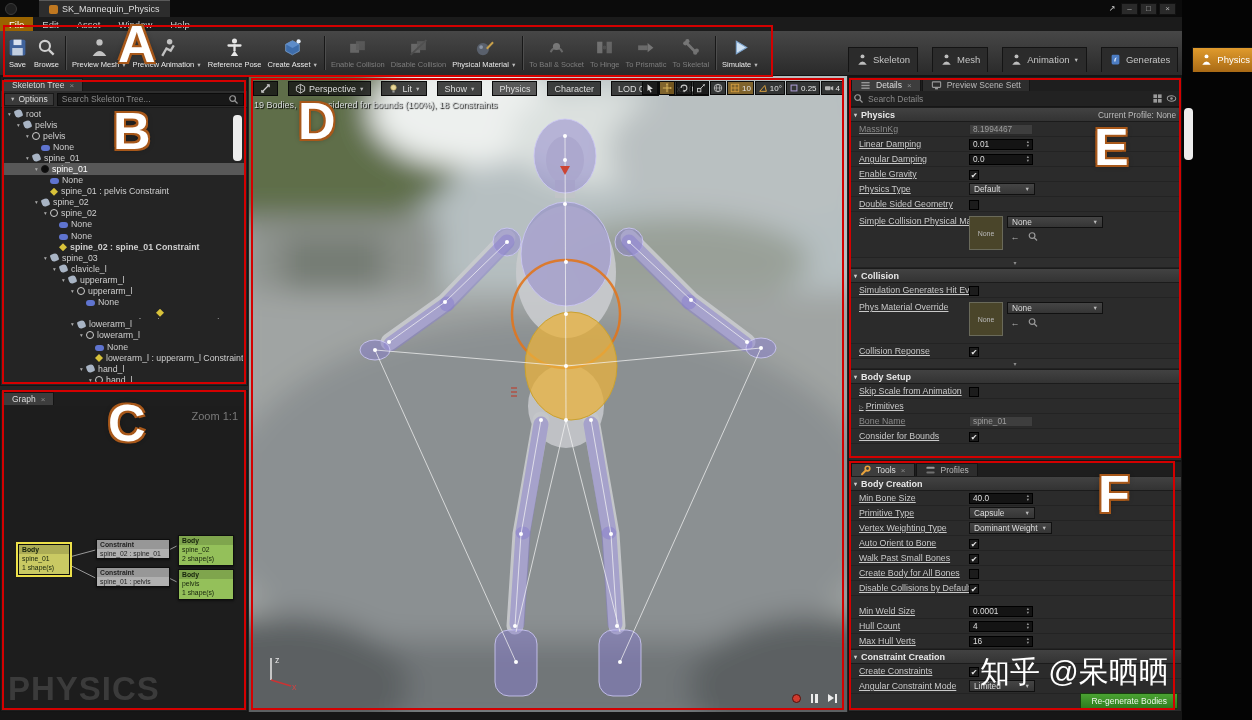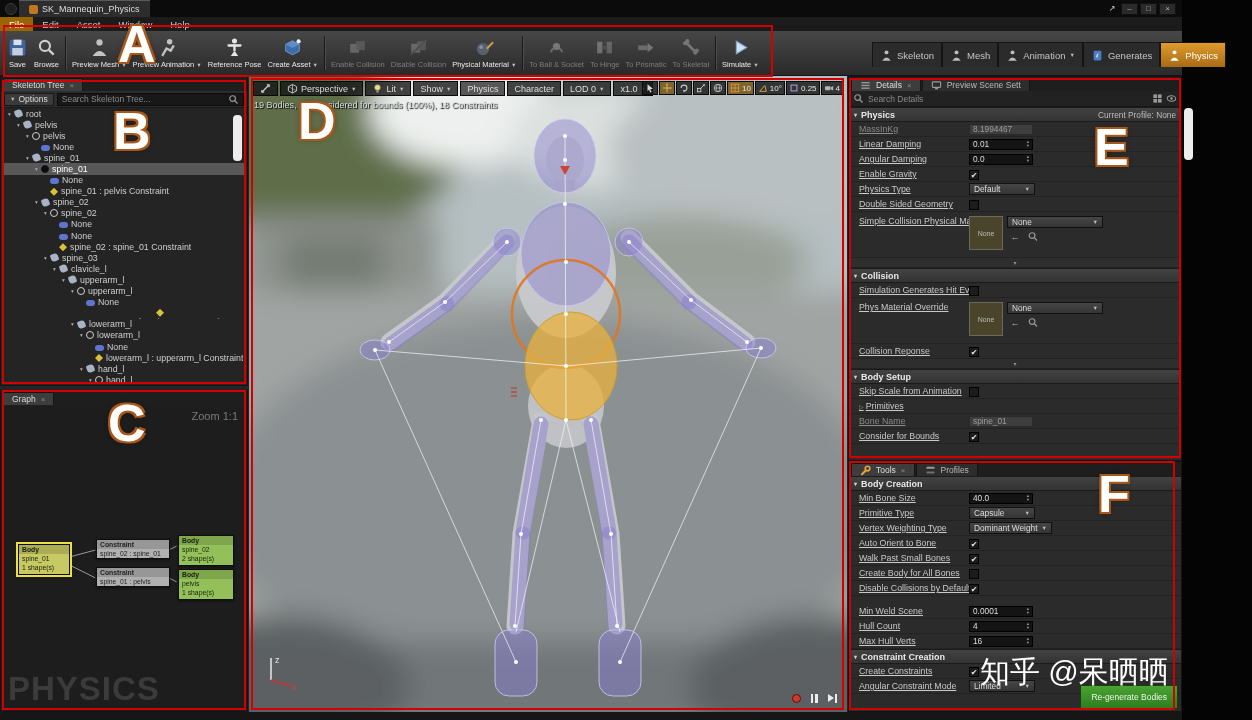--- a/index.html
+++ b/index.html
@@ -3,21 +3,21 @@
 <meta charset="utf-8">
 <style>
 *{margin:0;padding:0;box-sizing:border-box;font-family:"Liberation Sans",sans-serif;}
 #stage{position:relative;width:1252px;height:720px;background:#000;overflow:hidden;}
 #ue-window{position:absolute;left:0;top:0;width:1182px;height:718px;background:#242424;}
 svg{display:block;width:100%;height:100%;}
 
 
 #titlebar{position:absolute;left:0;top:0;width:100%;height:17px;background:#0b0b0b;display:flex;align-items:center;}
 .ue-logo{width:12px;height:12px;margin-left:5px;background:#1f1f1f;border:1px solid #3a3a3a;border-radius:50%;}
-.doc-tab{display:flex;align-items:center;gap:4px;background:#2d2d2d;height:17px;padding:0 10px;margin-left:2px;font-size:9px;color:#ddd;border-top:1px solid #5a5a5a;}
+.doc-tab{display:flex;align-items:center;gap:4px;background:#2d2d2d;height:17px;padding:0 10px;margin-left:22px;font-size:9px;color:#ddd;border-top:1px solid #5a5a5a;}
 .doc-ico{width:9px;height:9px;background:#c07820;border-radius:2px;}
 .win-controls{margin-left:auto;display:flex;align-items:center;gap:2px;margin-right:6px;}
 .win-btn{width:17px;height:12px;background:#2a2a2a;color:#b5b5b5;font-size:8px;display:flex;align-items:center;justify-content:center;border:1px solid #111;}
 .win-extra{width:14px;height:11px;color:#cfcfcf;font-size:8px;display:flex;align-items:center;justify-content:center;}
 
 
 #menubar{position:absolute;top:17px;left:0;width:100%;height:14px;background:#1b1b1b;display:flex;align-items:center;font-size:9.5px;color:#c9c9c9;}
 .menu-item{padding:0 9px;height:100%;display:flex;align-items:center;}
 .menu-item.active{background:#9a6400;color:#fff;}
 
@@ -26,21 +26,21 @@
 #toolbar-groups{display:flex;align-items:center;height:100%;padding-left:4px;}
 .tb-sep{width:1px;height:34px;background:#181818;margin:0 3px;box-shadow:1px 0 0 #4d4d4d;}
 .tb-btn{display:flex;flex-direction:column;align-items:center;justify-content:center;padding:0 3px;height:42px;}
 .ticon{width:21px;height:21px;display:block;}
 .tlabel{font-size:7.5px;color:#e9e9e9;margin-top:2px;white-space:nowrap;display:flex;align-items:center;gap:2px;}
 .tb-btn.disabled .tlabel{color:#7d7d7d;}
 .tb-btn.disabled .ticon{opacity:.38;filter:grayscale(1);}
 .caret{font-size:5.5px;color:#bdbdbd;}
 
 
-#mode-tabs{position:absolute;left:872px;top:42px;width:334px;height:34px;display:flex;align-items:flex-start;gap:0;z-index:5;}
+#mode-tabs{position:absolute;left:848px;top:42px;width:334px;height:34px;display:flex;align-items:center;gap:14px;z-index:5;}
 .mode-tab{display:flex;align-items:center;gap:4px;padding:0 7px;background:#2b2b2b;border:1px solid #141414;border-bottom:none;font-size:9.5px;color:#c5c5c5;height:25px;}
 .mode-tab.active{background:linear-gradient(#e09b2d,#a96a15);color:#fff;}
 .mticon{width:13px;height:13px;display:block;}
 
 
 .panel-tabbar{height:14px;background:#1e1e1e;display:flex;align-items:flex-end;gap:1px;padding-left:2px;}
 .panel-tab{background:#2d2d2d;color:#b9b9b9;font-size:8.5px;padding:1px 8px;display:flex;gap:5px;align-items:center;border:1px solid #141414;border-bottom:none;height:13px;}
 .panel-tab.active{background:#3d3d3d;color:#ddd;}
 .pticon{width:11px;height:11px;display:block;}
 .tab-x{color:#8a8a8a;font-size:8px;}
@@ -76,21 +76,21 @@
 .gnode .gname{padding:0 3px;}
 .gnode .gdetail{padding:0 3px 1px;}
 .gnode.body{background:#94c05a;}
 .gnode.constraint{background:#b0b0b0;color:#1f1f1f;}
 .gnode.selected{background:#c9c963;outline:2px solid #ece04a;}
 .graph-watermark{position:absolute;left:6px;bottom:2px;font-size:33px;font-weight:bold;color:#3b3b3b;letter-spacing:1px;}
 
 
 #viewport{position:absolute;left:249px;top:76px;width:598px;height:636px;background:#8a9090;overflow:hidden;}
 #scene{position:absolute;inset:0;}
-#vp-toolbar{position:absolute;left:4px;top:5px;display:flex;gap:2px;z-index:3;}
+#vp-toolbar{position:absolute;left:4px;top:5px;display:flex;gap:10px;z-index:3;}
 .vp-btn{background:rgba(18,18,18,.78);border:1px solid #0a0a0a;color:#ddd;font-size:9px;padding:0 6px;display:flex;align-items:center;gap:3px;height:15px;}
 .vp-btn.active{background:rgba(75,75,75,.92);}
 .vicon{width:11px;height:11px;display:block;}
 #vp-stats{position:absolute;left:5px;top:24px;color:#d6d9da;font-size:9px;text-shadow:1px 1px 1px #000;z-index:3;}
 #vp-gizmos{position:absolute;right:4px;top:5px;display:flex;gap:1px;z-index:3;margin-left:20px;}
 .gz-btn{background:rgba(22,22,22,.82);border:1px solid #0a0a0a;color:#ccc;font-size:8px;height:14px;min-width:15px;display:flex;align-items:center;justify-content:center;gap:2px;padding:0 2px;}
 .gz-btn.hl{background:rgba(122,90,29,.9);}
 .gzicon{width:10px;height:10px;display:block;}
 .gzval{font-size:8px;color:#e3e3e3;}
 #vp-axis{position:absolute;left:12px;bottom:22px;width:40px;height:40px;z-index:3;}
@@ -121,21 +121,21 @@
 .spin-arrows{display:flex;flex-direction:column;font-size:4.5px;line-height:3.6px;color:#9a9a9a;}
 .checkbox{width:10px;height:10px;background:#1c1c1c;border:1px solid #000;display:flex;align-items:center;justify-content:center;color:#e5e5e5;font-size:8px;margin-top:2px;}
 .ddbox{min-width:66px;height:12px;background:linear-gradient(#454545,#353535);border:1px solid #101010;color:#ddd;font-size:8.3px;display:flex;align-items:center;justify-content:space-between;padding:0 4px;gap:4px;}
 .thumb{width:34px;height:34px;background:#4a452a;border:1px solid #6a6a5a;color:#b9b9b9;font-size:7px;display:flex;align-items:center;justify-content:center;flex:none;}
 .asset-stack{display:flex;flex-direction:column;gap:3px;}
 .asset-dd{min-width:96px;}
 .asset-icons{display:flex;gap:6px;align-items:center;padding-left:2px;}
 .mini-btn{color:#b5b5b5;font-size:9px;width:12px;height:11px;display:inline-flex;align-items:center;justify-content:center;}
 .sec-expander{height:10px;display:flex;align-items:center;justify-content:center;color:#8d8d8d;font-size:6px;background:#2e2e2e;border-bottom:1px solid #222;}
 .row-gap{height:8px;background:#2b2b2b;}
-#regen-btn{position:absolute;right:3px;bottom:2px;height:24px;padding:0 10px;background:linear-gradient(#4aa332,#2f7d1f);border:1px solid #173f0e;color:#eef6ea;font-size:8.5px;display:flex;align-items:center;}
+#regen-btn{position:absolute;right:3px;bottom:2px;height:16px;padding:0 10px;background:linear-gradient(#4aa332,#2f7d1f);border:1px solid #173f0e;color:#eef6ea;font-size:8.5px;display:flex;align-items:center;}
 
 #window-bottom{position:absolute;left:0;top:712px;width:1182px;height:8px;background:#161616;}
 #right-black{position:absolute;left:1182px;top:0;width:70px;height:720px;background:#040404;}
 
 
 .redbox{position:absolute;border:2px solid #d40000;pointer-events:none;z-index:50;}
 .annot-letter{position:absolute;font-size:52px;font-weight:bold;color:#fff;z-index:51;line-height:1;
   text-shadow:-2px -2px 0 #a8581a,2px -2px 0 #a8581a,-2px 2px 0 #a8581a,2px 2px 0 #a8581a,0 0 6px rgba(0,0,0,.45);}
 #watermark{position:absolute;left:980px;top:652px;font-size:30px;color:#fff;z-index:60;white-space:nowrap;}
 </style>
@@ -469,21 +469,21 @@
           <div class="tree-row" style="padding-left: 48px;">
             <span class="exp"></span>
             <span class="tico ico-shape"></span>
             <span class="tlbl">None</span>
           </div>
           <div class="tree-row" style="padding-left: 48px;">
             <span class="exp"></span>
             <span class="tico ico-shape"></span>
             <span class="tlbl">None</span>
           </div>
-          <div class="tree-row" style="padding-left: 48px;">
+          <div class="tree-row" style="padding-left: 48px; font-weight: bold;">
             <span class="exp"></span>
             <span class="tico ico-constraint"></span>
             <span class="tlbl">spine_02 : spine_01 Constraint</span>
           </div>
           <div class="tree-row" style="padding-left: 39px;">
             <span class="exp">▾</span>
             <span class="tico ico-bone"></span>
             <span class="tlbl">spine_03</span>
           </div>
           <div class="tree-row" style="padding-left: 48px;">
@@ -1155,21 +1155,21 @@
             <span class="plabel">
               <span>Disable Collisions by Default</span>
             </span>
             <span class="pctl">
               <span class="checkbox checked">✔</span>
             </span>
           </div>
           <div class="row-gap"></div>
           <div class="prow">
             <span class="plabel">
-              <span>Min Weld Scene</span>
+              <span>Min Weld Size</span>
             </span>
             <span class="pctl">
               <span class="spinbox">
                 <span class="spinval">0.0001</span>
                 <span class="spin-arrows">
                   <span>▴</span>
                   <span>▾</span>
                 </span>
               </span>
             </span>

